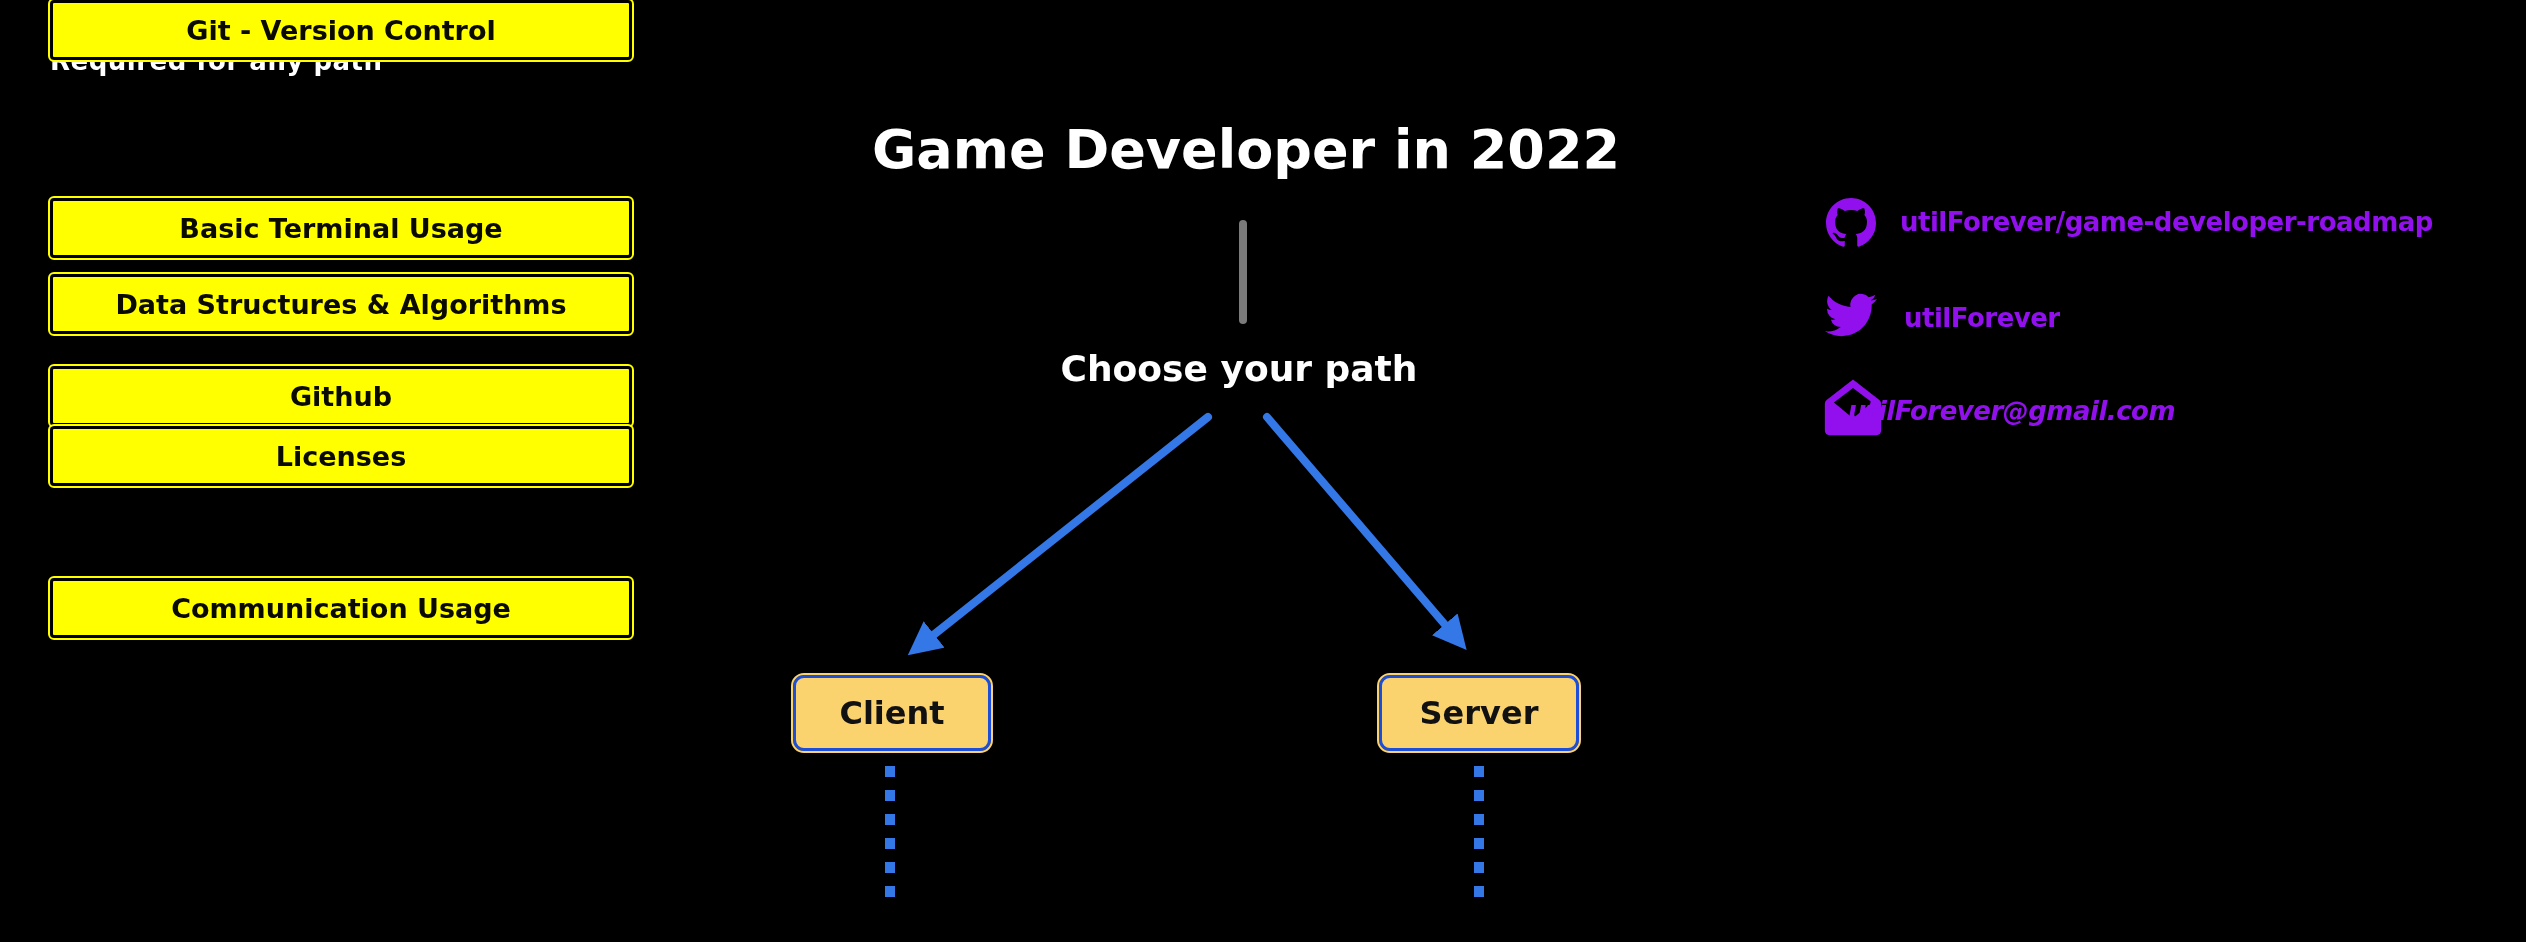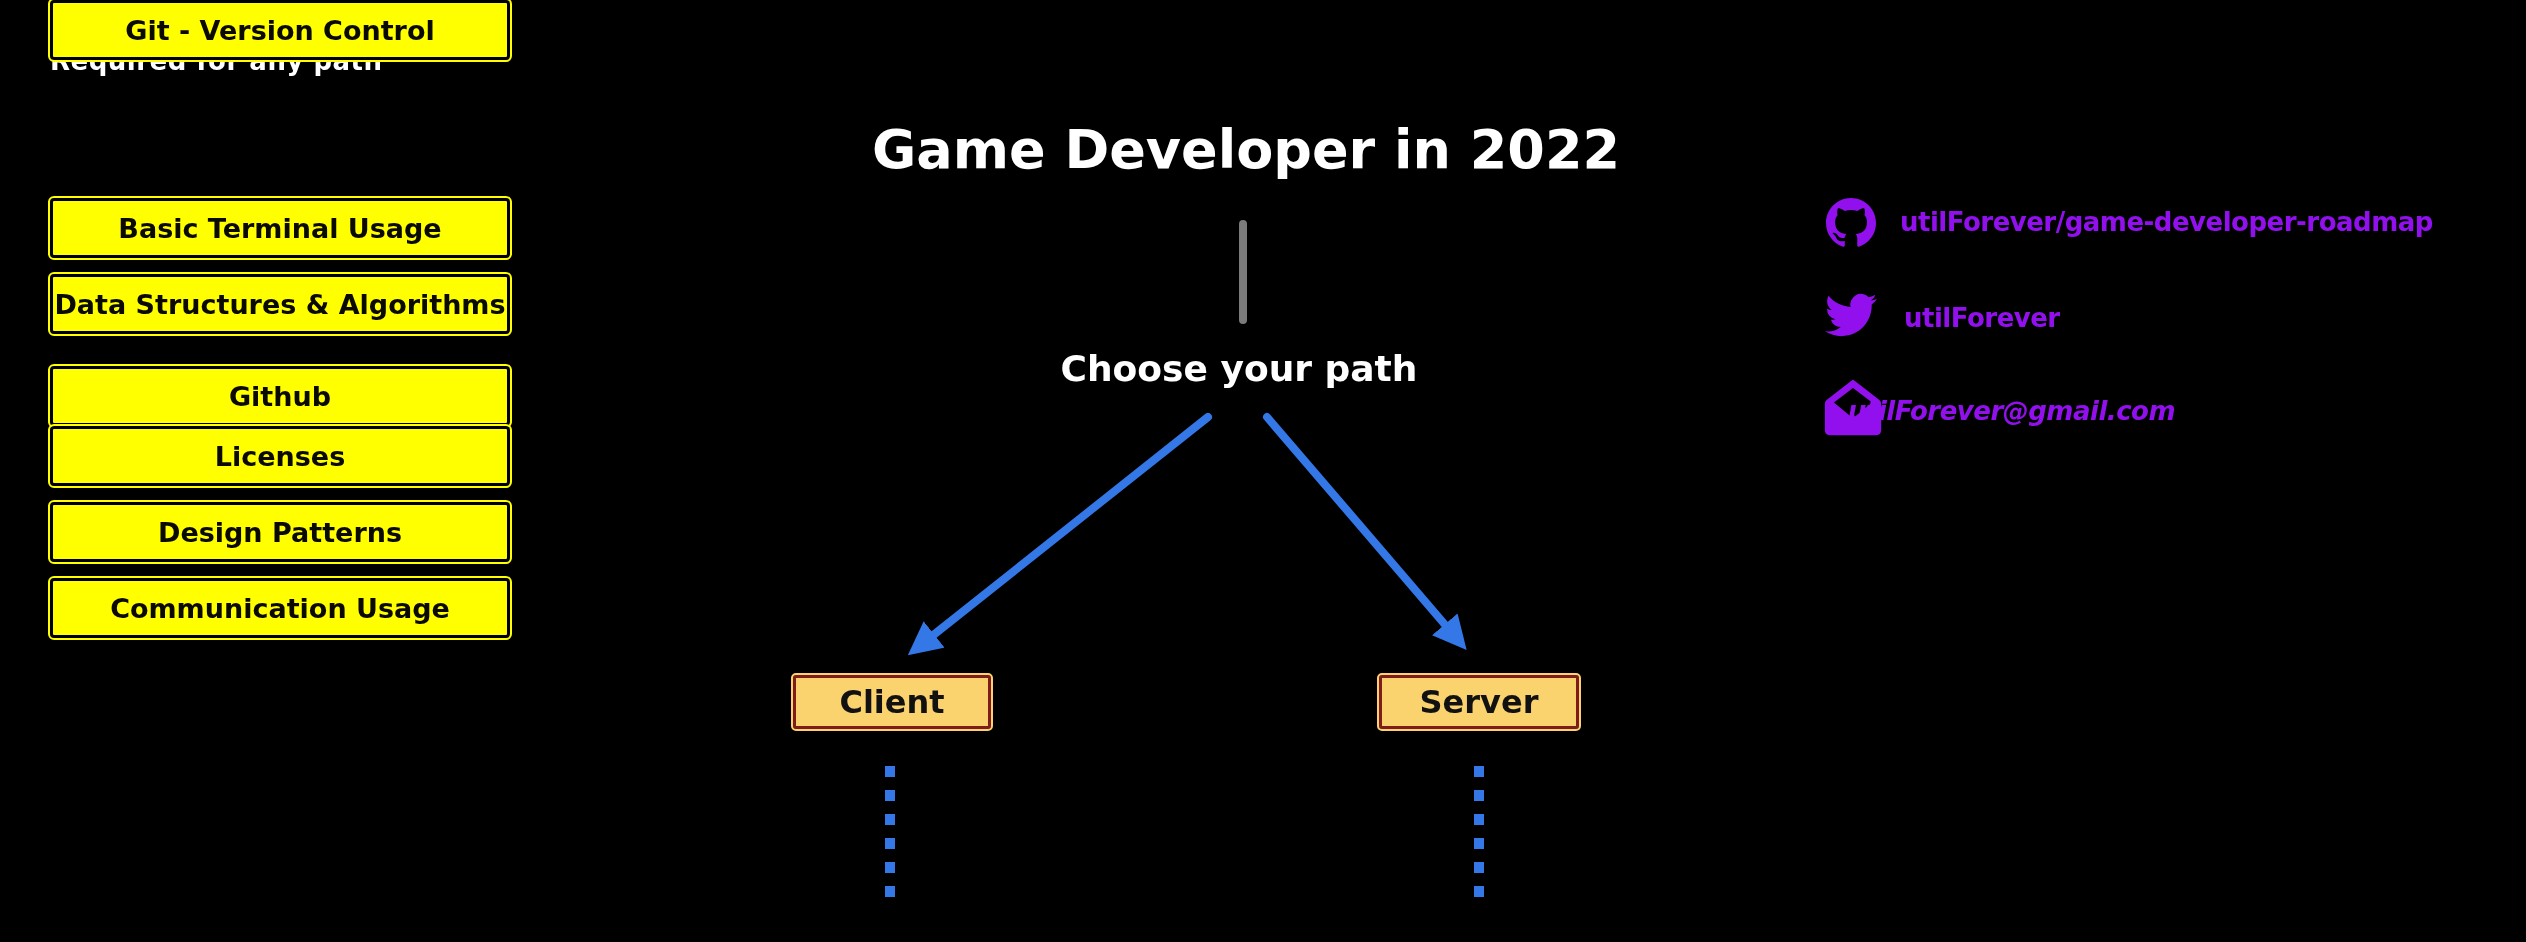--- a/index.html
+++ b/index.html
@@ -17,21 +17,21 @@
   
   .left-heading {
     left: 50px; top: 46px;
     color: #fff;
     font-size: 26px;
     letter-spacing: 0.5px;
     white-space: nowrap;
   }
   .req-box {
     left: 50px;
-    width: 460px;
+    width: 582px;
     height: 60px;
     box-sizing: border-box;
     background: #FFFF00;
     border: 3px solid #000;
     outline: 2px solid #FFFF00;
     border-radius: 4px;
     display: flex;
     align-items: center;
     justify-content: center;
     color: #0a0a00;
@@ -58,26 +58,26 @@
   .choose-label {
     left: 1239px; top: 348px;
     transform: translateX(-50%);
     color: #fff;
     font-size: 36px;
     white-space: nowrap;
     text-align: right;
   }
   .path-node {
     top: 675px;
-    height: 54px;
+    height: 76px;
     box-sizing: border-box;
     background: #FBD36E;
-    border: 3px solid #7f1d1d;
+    border: 3px solid #1d4ed8;
     outline: 2px solid #FBD36E;
-    border-radius: 3px;
+    border-radius: 11px;
     display: flex;
     align-items: center;
     justify-content: center;
     color: #111;
     font-size: 32px;
     cursor: pointer;
   }
   .node-client { left: 793px; width: 198px; }
   .node-server { left: 1379px; width: 200px; }
 
@@ -104,21 +104,20 @@
 
 <div class="canvas">
 
   <div class="abs left-heading">Required for any path</div>
 
   <div class="abs req-box">Git - Version Control</div>
   <div class="abs req-box b2">Basic Terminal Usage</div>
   <div class="abs req-box b3">Data Structures &amp; Algorithms</div>
   <div class="abs req-box b4">Github</div>
   <div class="abs req-box b5">Licenses</div>
-  <div class="abs req-box b6">Design Patterns</div>
   <div class="abs req-box b7">Communication Usage</div>
 
   <div class="abs main-title">Game Developer in 2022</div>
 
   <svg class="abs overlay" width="2526" height="942" viewBox="0 0 2526 942">
     <defs>
       <marker id="ah" viewBox="0 0 10 10" refX="6.5" refY="5" markerWidth="4.2" markerHeight="4.2" orient="auto">
         <path d="M0 0 L10 5 L0 10 z" fill="#3478E8"></path>
       </marker>
     </defs>

